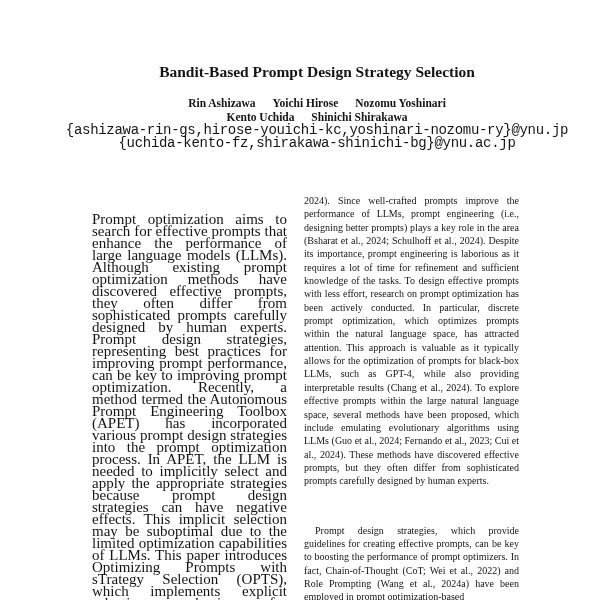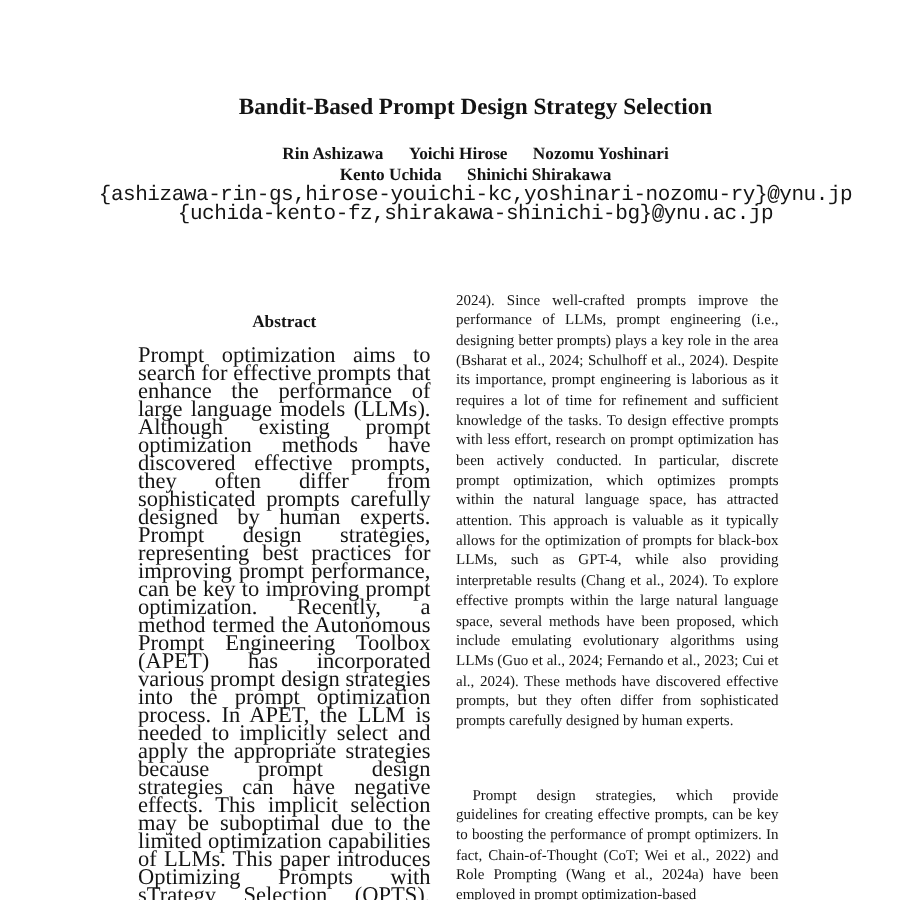--- a/index.html
+++ b/index.html
@@ -110,21 +110,20 @@
       <span class="author-name">Kento Uchida</span>
       <span class="author-name">Shinichi Shirakawa</span>
     </div>
 
 
     <div class="email-line">{ashizawa-rin-gs,hirose-youichi-kc,yoshinari-nozomu-ry}@ynu.jp</div>
     <div class="email-line">{uchida-kento-fz,shirakawa-shinichi-bg}@ynu.ac.jp</div>
   </div>
 
   <div class="col-left">
-    <div class="abstract-heading">Abstract</div>
     <p class="abstract-body">Prompt optimization aims to search for effective prompts that enhance the performance of large language models (LLMs). Although existing prompt optimization methods have discovered effective prompts, they often differ from sophisticated prompts carefully designed by human experts. Prompt design strategies, representing best practices for improving prompt performance, can be key to improving prompt optimization. Recently, a method termed the Autonomous Prompt Engineering Toolbox (APET) has incorporated various prompt design strategies into the prompt optimization process. In APET, the LLM is needed to implicitly select and apply the appropriate strategies because prompt design strategies can have negative effects. This implicit selection may be suboptimal due to the limited optimization capabilities of LLMs. This paper introduces Optimizing Prompts with sTrategy Selection (OPTS), which implements explicit selection mechanisms for prompt design. We propose three mechanisms, including a Thompson sampling-based approach, and integrate them into EvoPrompt, a well-known prompt optimizer. Experiments optimizing prompts for two LLMs, Llama-3-8B-Instruct and GPT-4o mini, were conducted using BIG-Bench Hard. Our results show that the selection of prompt design strategies improves the performance</p>
   </div>
 
   <div class="col-right">
     <p>2024). Since well-crafted prompts improve the performance of LLMs, prompt engineering (i.e., designing better prompts) plays a key role in the area (Bsharat et al., 2024; Schulhoff et al., 2024). Despite its importance, prompt engineering is laborious as it requires a lot of time for refinement and sufficient knowledge of the tasks. To design effective prompts with less effort, research on prompt optimization has been actively conducted. In particular, discrete prompt optimization, which optimizes prompts within the natural language space, has attracted attention. This approach is valuable as it typically allows for the optimization of prompts for black-box LLMs, such as GPT-4, while also providing interpretable results (Chang et al., 2024). To explore effective prompts within the large natural language space, several methods have been proposed, which include emulating evolutionary algorithms using LLMs (Guo et al., 2024; Fernando et al., 2023; Cui et al., 2024). These methods have discovered effective prompts, but they often differ from sophisticated prompts carefully designed by human experts.</p>
     <p class="indented">Prompt design strategies, which provide guidelines for creating effective prompts, can be key to boosting the performance of prompt optimizers. In fact, Chain-of-Thought (CoT; Wei et al., 2022) and Role Prompting (Wang et al., 2024a) have been employed in prompt optimization-based</p>
   </div>
 
 </div>
 

